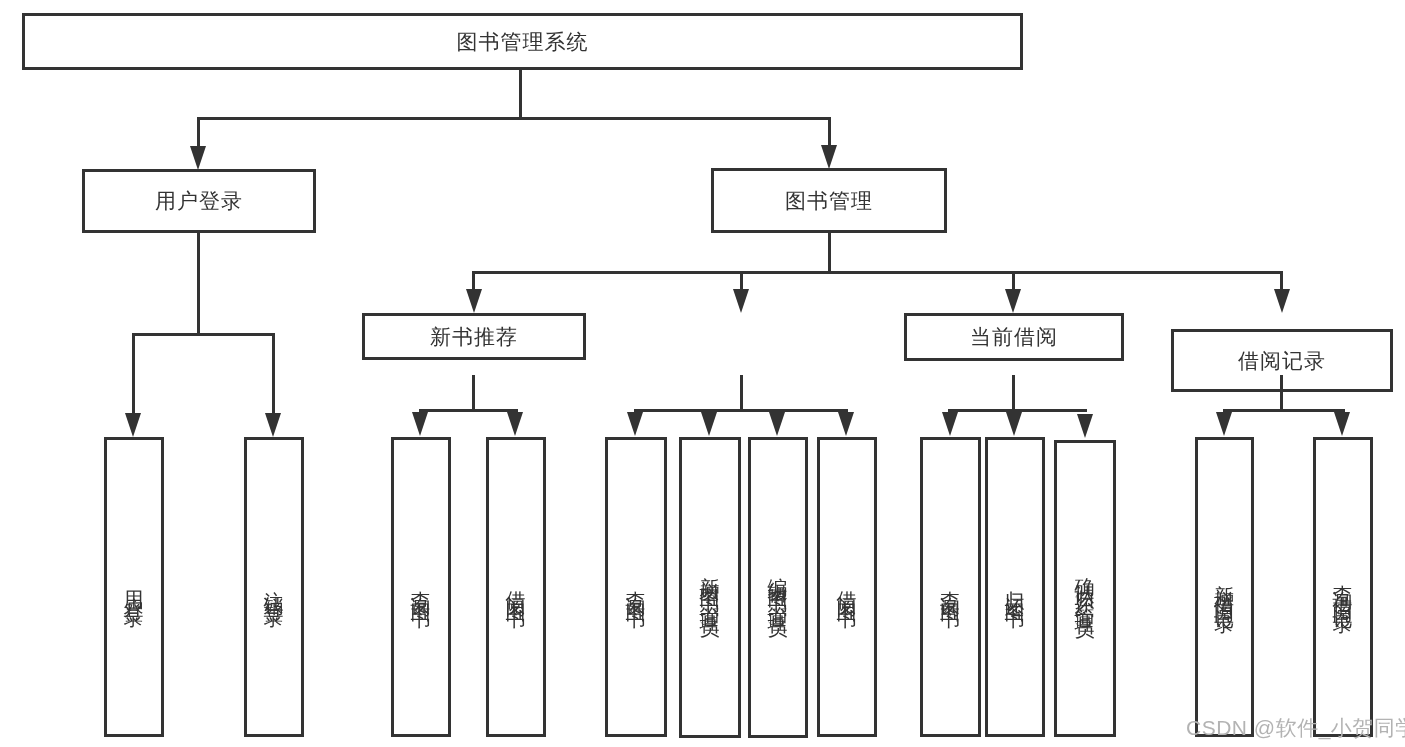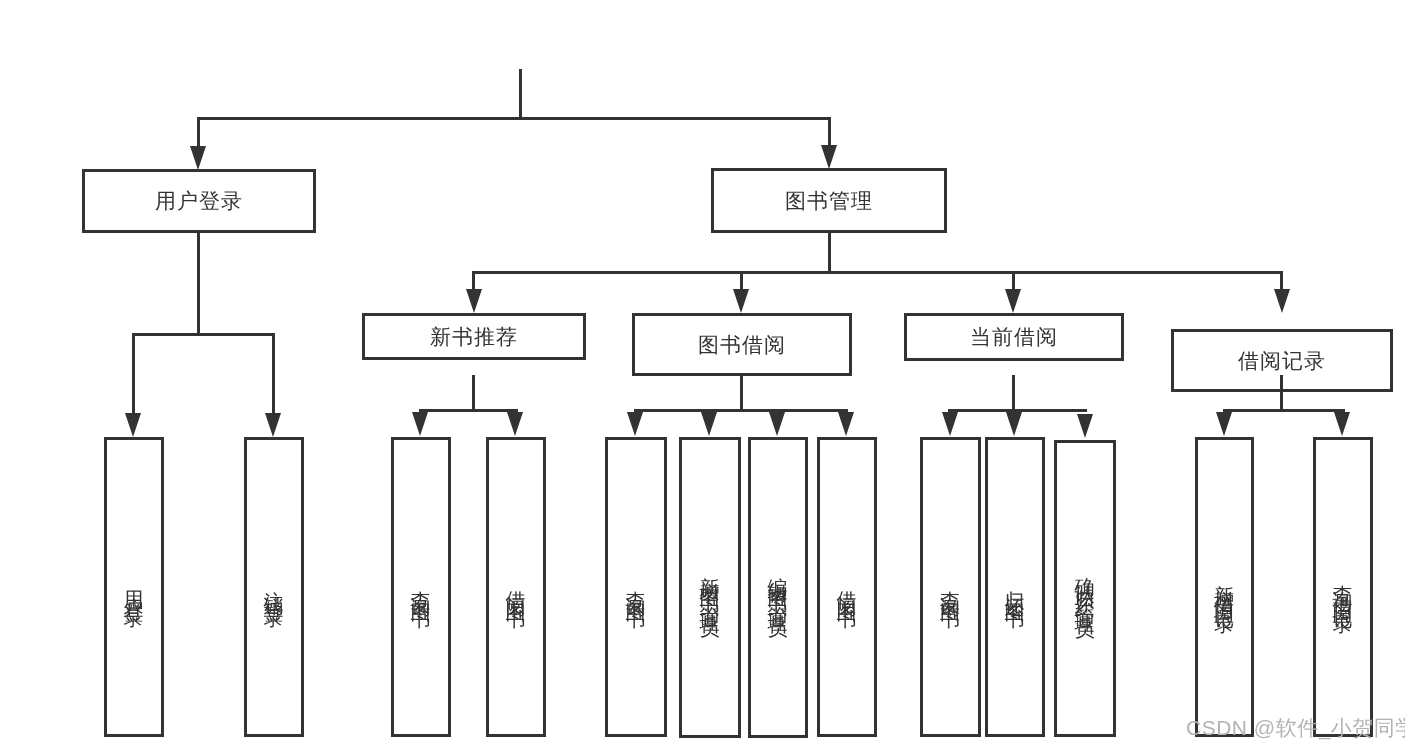--- a/index.html
+++ b/index.html
@@ -52,20 +52,23 @@
     color: #b3b3b3;
     white-space: nowrap;
     z-index: 5;
   }
 </style>
 </head>
 <body>
 
 <div class="diagram">
 
+  <div class="box" style="left:22px; top:13px; width:1001px; height:57px;">
+    <span class="hlabel">图书管理系统</span>
+  </div>
 
   <div class="line" style="left:519px; top:69px; width:3px; height:50px;"></div>
   <div class="line" style="left:197px; top:117px; width:634px; height:3px;"></div>
   <div class="line" style="left:197px; top:117px; width:3px; height:32px;"></div>
   <div class="arrow" style="left:190px; top:146px;"></div>
   <div class="line" style="left:828px; top:117px; width:3px; height:32px;"></div>
   <div class="arrow" style="left:821px; top:145px;"></div>
 
   <div class="box" style="left:82px; top:169px; width:234px; height:64px;">
     <span class="hlabel">用户登录</span>
@@ -87,23 +90,20 @@
   <div class="arrow" style="left:466px; top:289px;"></div>
   <div class="line" style="left:740px; top:271px; width:3px; height:20px;"></div>
   <div class="arrow" style="left:733px; top:289px;"></div>
   <div class="line" style="left:1012px; top:271px; width:3px; height:20px;"></div>
   <div class="arrow" style="left:1005px; top:289px;"></div>
   <div class="line" style="left:1280px; top:271px; width:3px; height:20px;"></div>
   <div class="arrow" style="left:1274px; top:289px;"></div>
 
   <div class="box" style="left:362px; top:313px; width:224px; height:47px;">
     <span class="hlabel">新书推荐</span>
-  </div>
-  <div class="box" style="left:632px; top:313px; width:220px; height:63px;">
-    <span class="hlabel">图书借阅</span>
   </div>
   <div class="box" style="left:904px; top:313px; width:220px; height:48px;">
     <span class="hlabel">当前借阅</span>
   </div>
   <div class="box" style="left:1171px; top:329px; width:222px; height:63px;">
     <span class="hlabel">借阅记录</span>
   </div>
 
   <div class="line" style="left:472px; top:375px; width:3px; height:36px;"></div>
   <div class="line" style="left:419px; top:409px; width:99px; height:3px;"></div>

